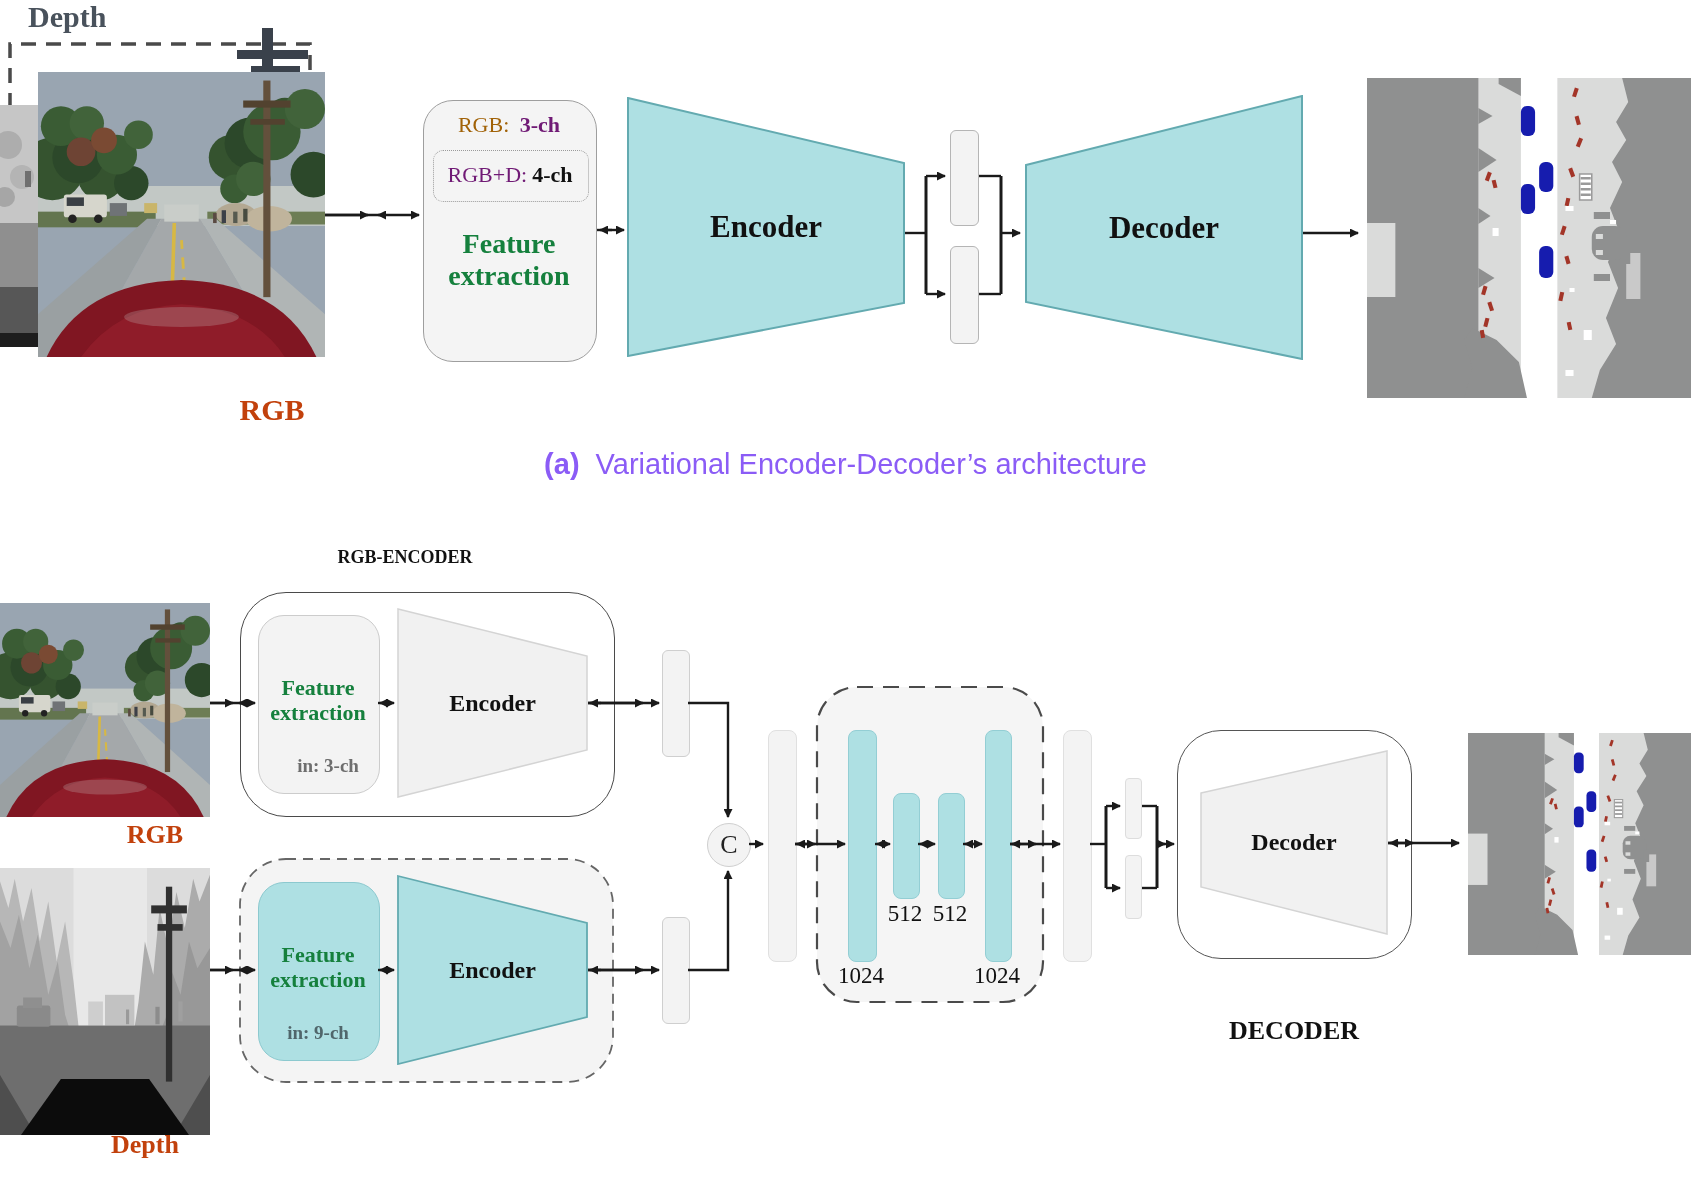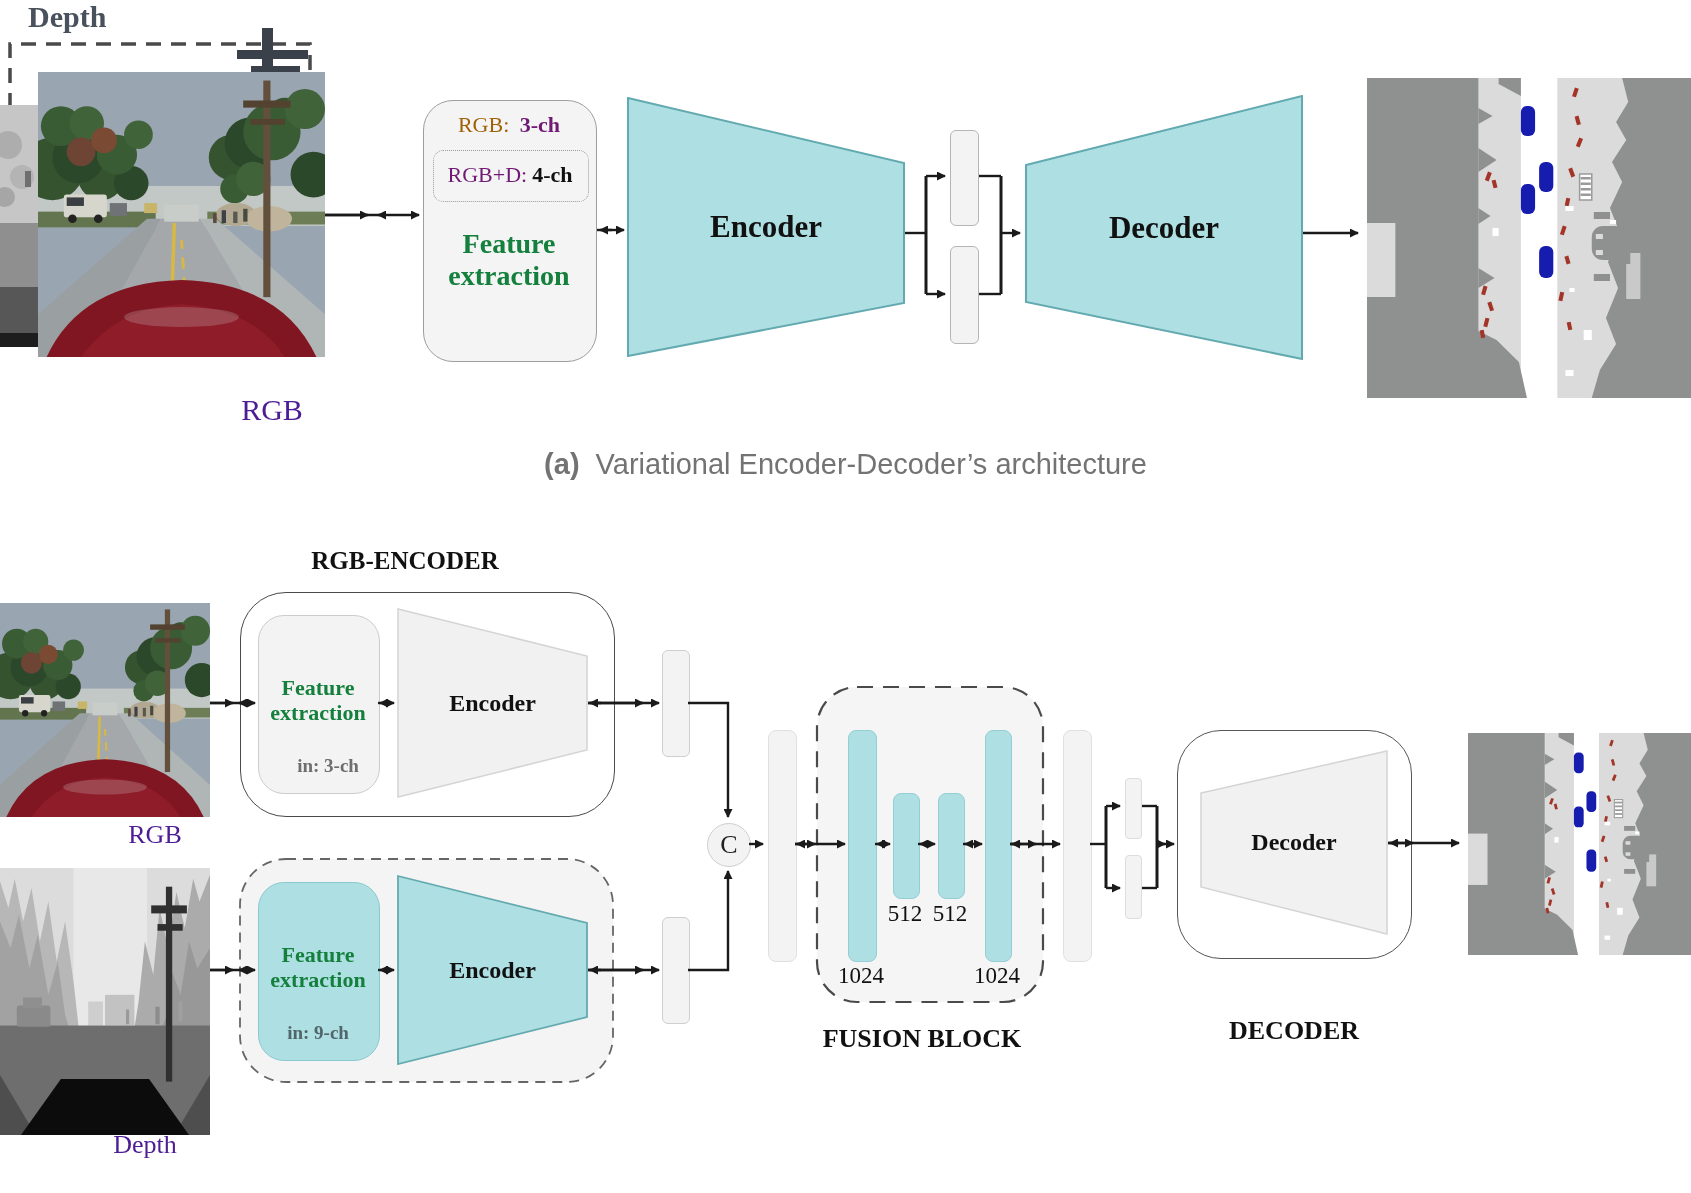--- a/index.html
+++ b/index.html
@@ -2,27 +2,27 @@
 <html><head>
 <meta charset="utf-8">
 <style>
   html,body{margin:0;padding:0;background:#fff;}
   .canvas{position:relative;width:1691px;height:1193px;background:#fff;overflow:hidden;
           font-family:"Liberation Serif",serif;}
   .abs{position:absolute;}
   .z1{z-index:1}.z2{z-index:2}.z3{z-index:3;pointer-events:none}
   .lbl{position:absolute;z-index:4;text-align:center;}
   .serifbold{font-family:"Liberation Serif",serif;font-weight:bold;}
-  .imglabel{font-family:"Liberation Serif",serif;font-weight:normal;color:#4c1d95;}
+  .imglabel{font-family:"Liberation Serif",serif;font-weight:bold;color:#c2410c;}
   .bar{position:absolute;z-index:2;background:#f3f3f3;border:1px solid #cfcfcf;}
   .tealbar{position:absolute;z-index:2;background:#aee0e3;border:1px solid #93ced4;}
   .flexc{display:flex;align-items:center;justify-content:center;}
   .featuretitle{font-family:"Liberation Serif",serif;font-weight:bold;color:#15803d;line-height:1.15;}
   .caption{position:absolute;z-index:4;width:100%;text-align:center;
-           font-family:"Liberation Sans",sans-serif;color:#737373;font-size:29px;}
+           font-family:"Liberation Sans",sans-serif;color:#8b5cf6;font-size:29px;}
   .caption b{font-weight:bold;}
   svg{display:block;}
 </style>
 </head>
 <body>
 
 <div class="canvas">
 
   <svg width="0" height="0" style="position:absolute">
     <defs>
@@ -365,36 +365,35 @@
   <div class="lbl flexc featuretitle" style="left:433px;top:210px;width:152px;height:100px;font-size:28px;">Feature extraction</div>
 
   <div class="lbl flexc serifbold" style="left:627px;top:97px;width:278px;height:260px;font-size:31px;color:#111;">Encoder</div>
   <div class="lbl flexc serifbold" style="left:1025px;top:95px;width:278px;height:265px;font-size:31px;color:#111;">Decoder</div>
 
   <div class="caption" style="left:0;top:448px;">
     <b>(a)</b>
     <span style="margin-left:8px;">Variational Encoder-Decoder’s architecture</span>
   </div>
 
-  <div class="lbl serifbold" style="left:255px;top:547px;width:300px;font-size:25px;color:#111;">RGB-ENCODER</div>
+  <div class="lbl serifbold" style="left:255px;top:547px;width:300px;font-size:18px;color:#111;">RGB-ENCODER</div>
 
   <div class="lbl imglabel" style="left:95px;top:820px;width:120px;font-size:26px;">RGB</div>
   <div class="lbl imglabel" style="left:85px;top:1130px;width:120px;font-size:26px;">Depth</div>
 
   <div class="lbl flexc featuretitle" style="left:263px;top:660px;width:110px;height:80px;font-size:22px;">Feature extraction</div>
   <div class="lbl serifbold" style="left:258px;top:755px;width:140px;font-size:19px;color:#6e6e6e;">in: 3-ch</div>
   <div class="lbl flexc serifbold" style="left:397px;top:608px;width:191px;height:190px;font-size:24px;color:#111;">Encoder</div>
 
   <div class="lbl flexc featuretitle" style="left:263px;top:927px;width:110px;height:80px;font-size:22px;">Feature extraction</div>
   <div class="lbl serifbold" style="left:258px;top:1022px;width:120px;font-size:19px;color:#50666b;">in: 9-ch</div>
   <div class="lbl flexc serifbold" style="left:397px;top:875px;width:191px;height:190px;font-size:24px;color:#111;">Encoder</div>
 
   <div class="lbl" style="left:830px;top:963px;width:62px;font-size:23px;color:#111;">1024</div>
   <div class="lbl" style="left:874px;top:901px;width:62px;font-size:23px;color:#111;">512</div>
   <div class="lbl" style="left:919px;top:901px;width:62px;font-size:23px;color:#111;">512</div>
   <div class="lbl" style="left:966px;top:963px;width:62px;font-size:23px;color:#111;">1024</div>
 
-  <div class="lbl serifbold" style="left:772px;top:1024px;width:300px;font-size:26px;color:#111;">FUSION BLOCK</div>
   <div class="lbl serifbold" style="left:1144px;top:1016px;width:300px;font-size:26px;color:#111;">DECODER</div>
   <div class="lbl flexc serifbold" style="left:1200px;top:750px;width:188px;height:185px;font-size:24px;color:#111;">Decoder</div>
 
 
 </div>
 
 </body></html>

